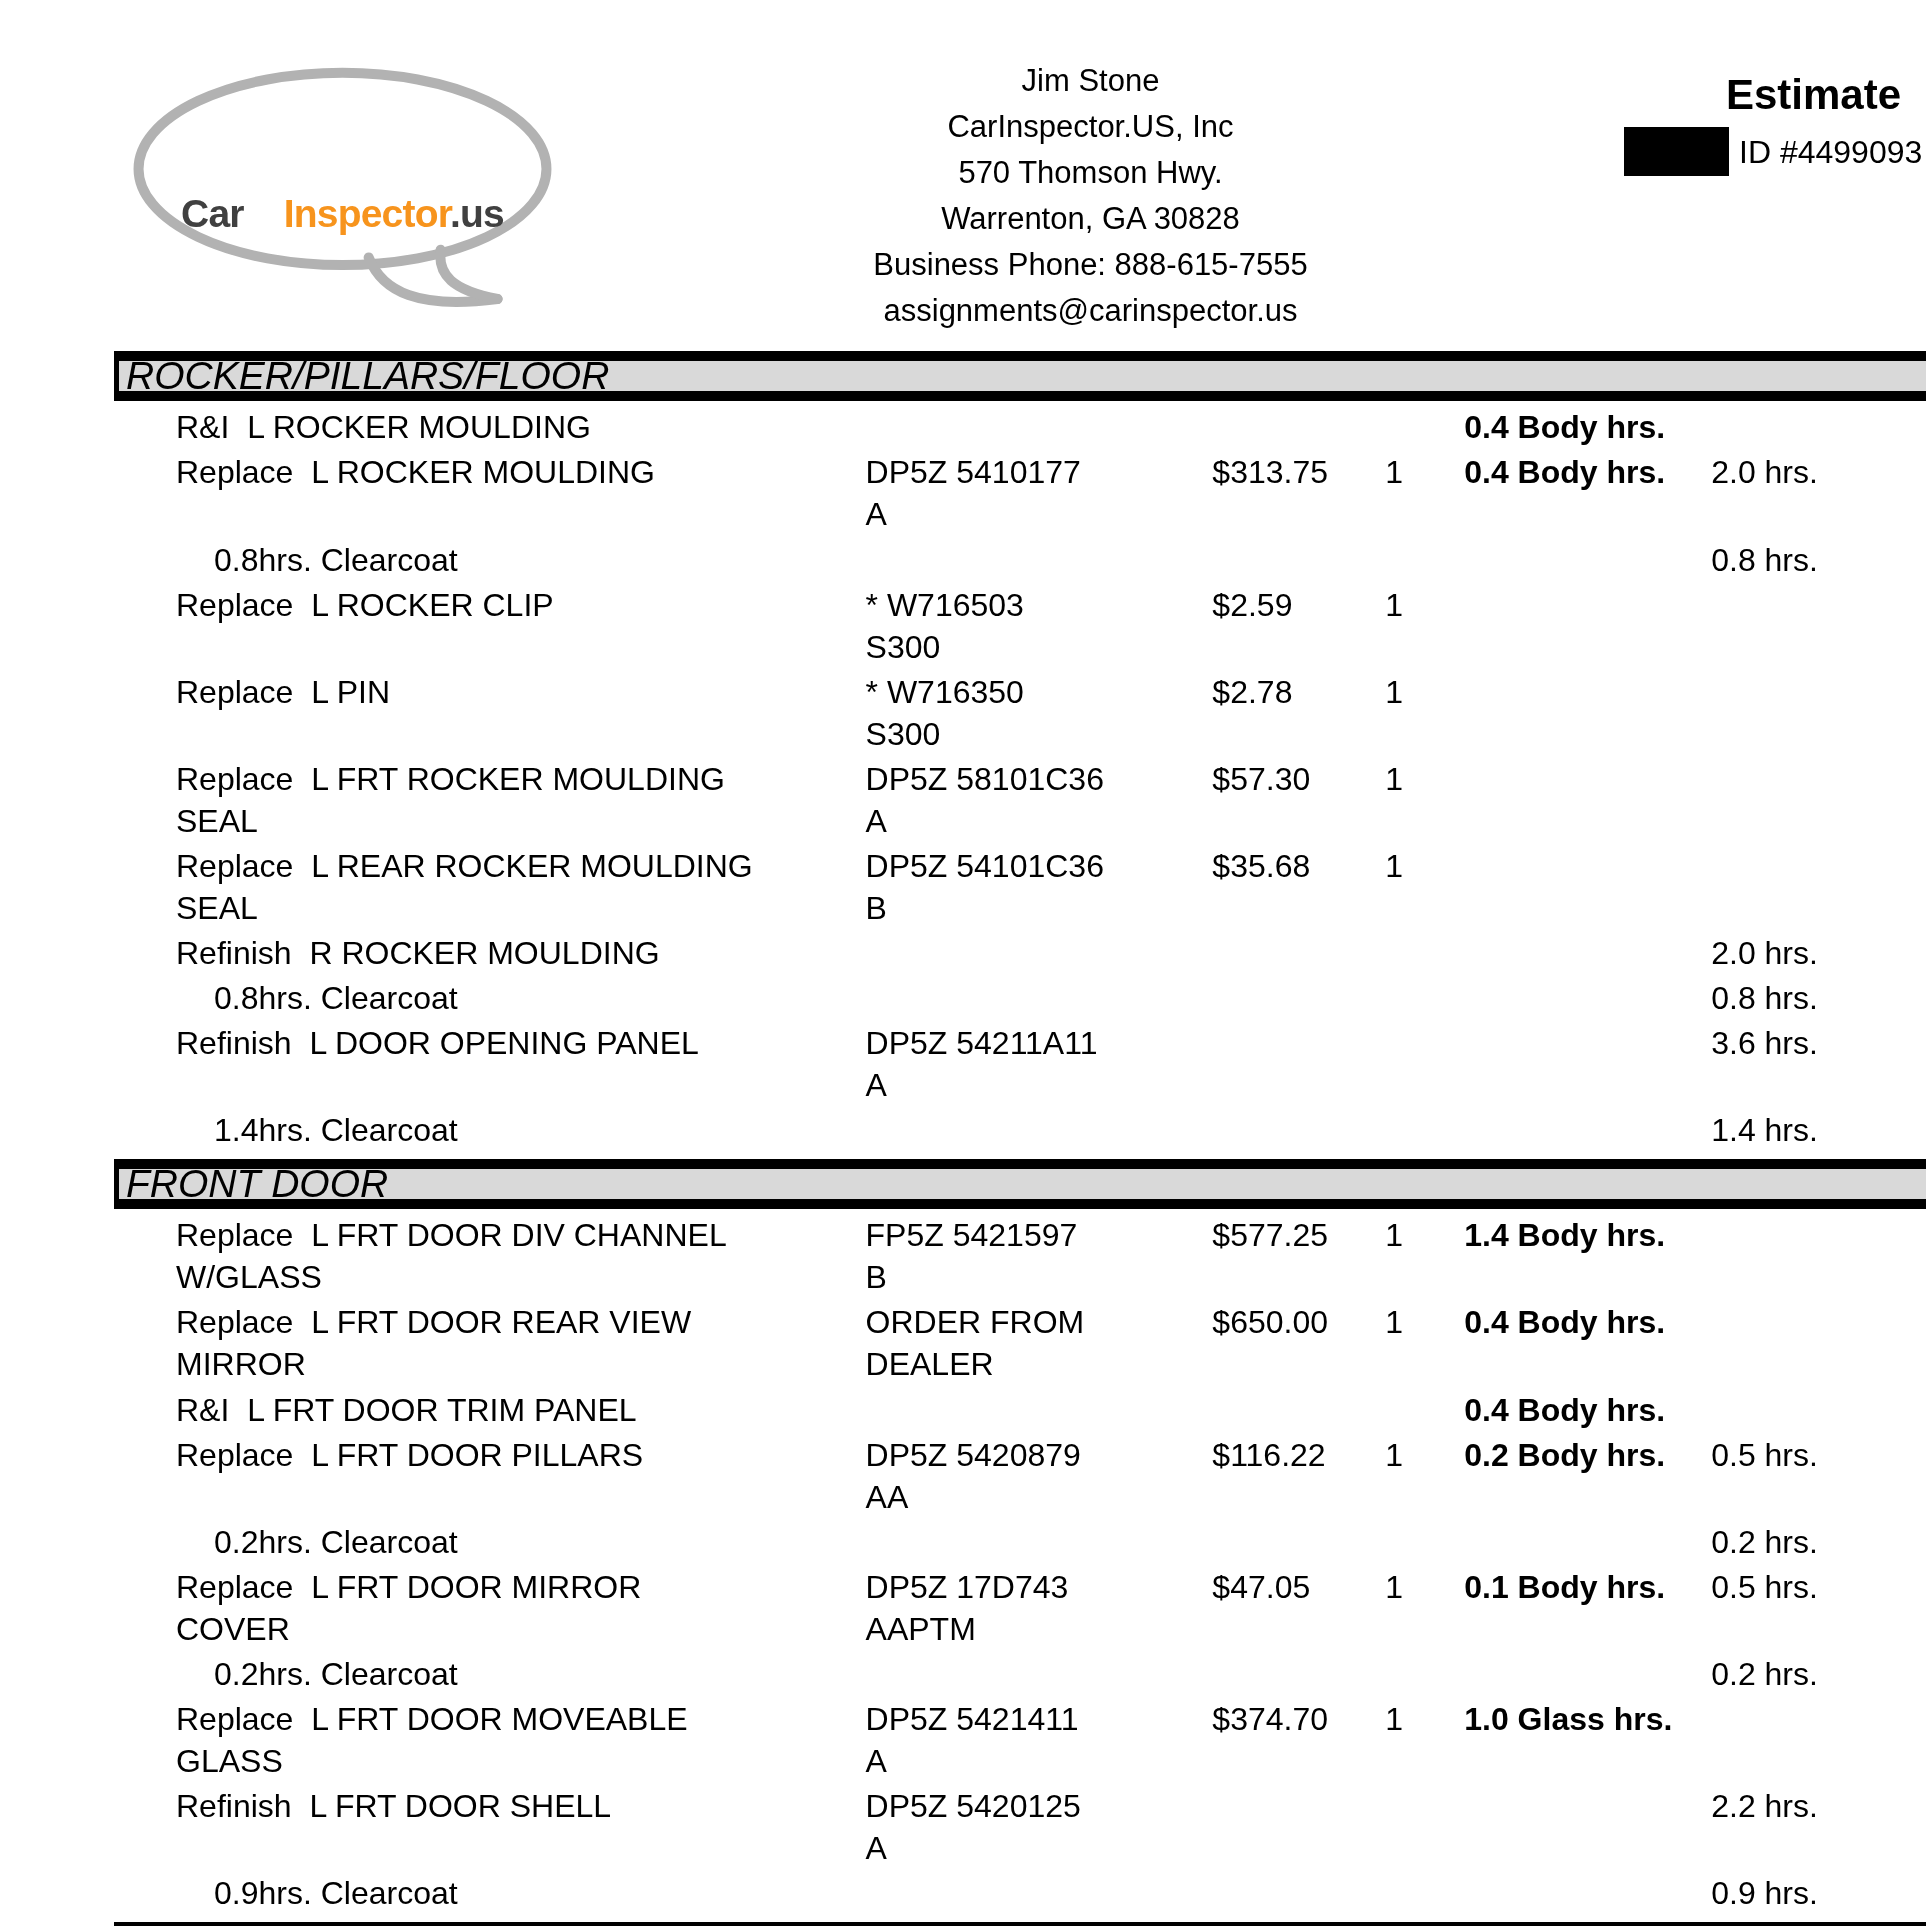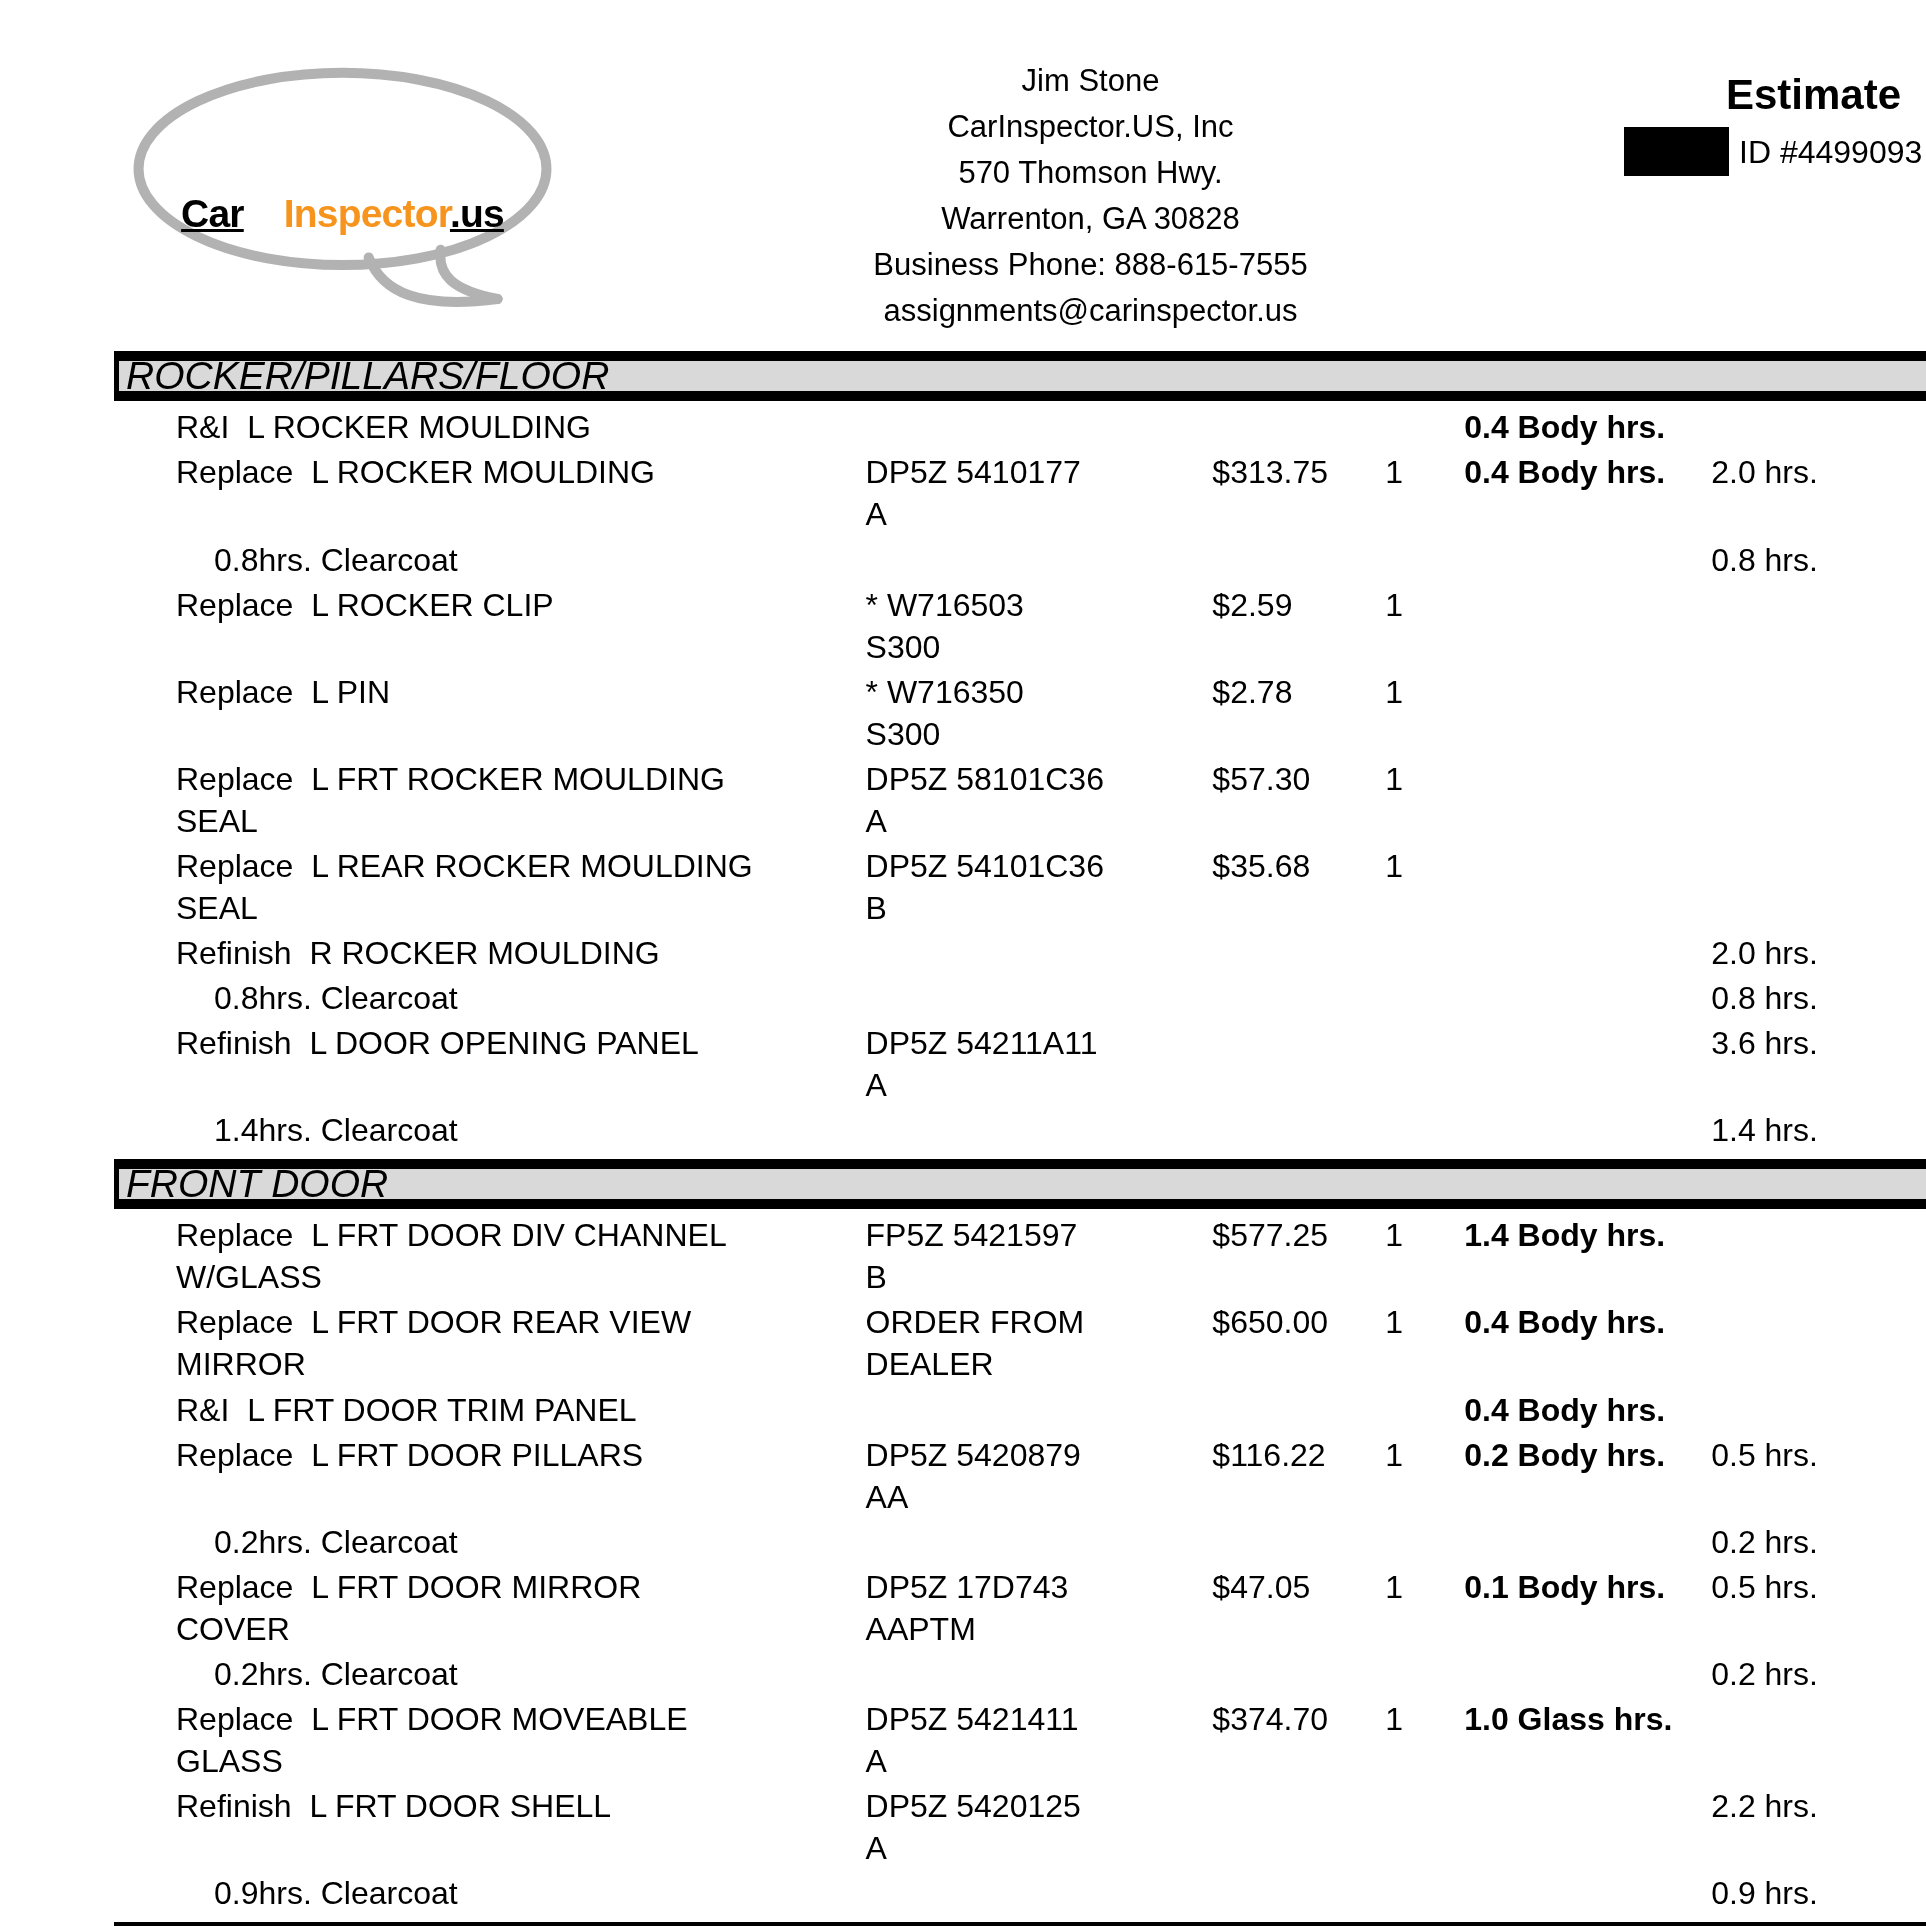--- a/index.html
+++ b/index.html
@@ -8,21 +8,21 @@
     position:relative; width:2151px; height:2784px; background:#ffffff;
     font-family:"Liberation Sans", sans-serif; color:#000;
     overflow:hidden;
   }
 
   
   .logo-wrap { position:absolute; left:132px; top:65px; width:431px; height:254px; }
   .logo-svg { position:absolute; left:0; top:0; }
   .logo-text { position:absolute; left:0; top:127px; width:421px; text-align:center;
                font-size:39px; font-weight:bold; letter-spacing:-0.8px; }
-  .logo-blue { color:#000000;text-decoration:underline; }
+  .logo-blue { color:#404040; }
   .logo-orange { color:#f7941d;margin-left:40px; }
 
   .contact-block { position:absolute; left:655px; top:58px; width:871px;
                    text-align:center; font-size:31px; line-height:46px; }
 
   .estimate-title { position:absolute; left:1726px; top:54px; font-size:42px; font-weight:bold;margin-top:17px; }
   .redaction-box { position:absolute; left:1624px; top:127px; width:105px; height:49px; background:#000; }
   .estimate-id { position:absolute; left:1739px; top:134px; font-size:32px; }
 
   

